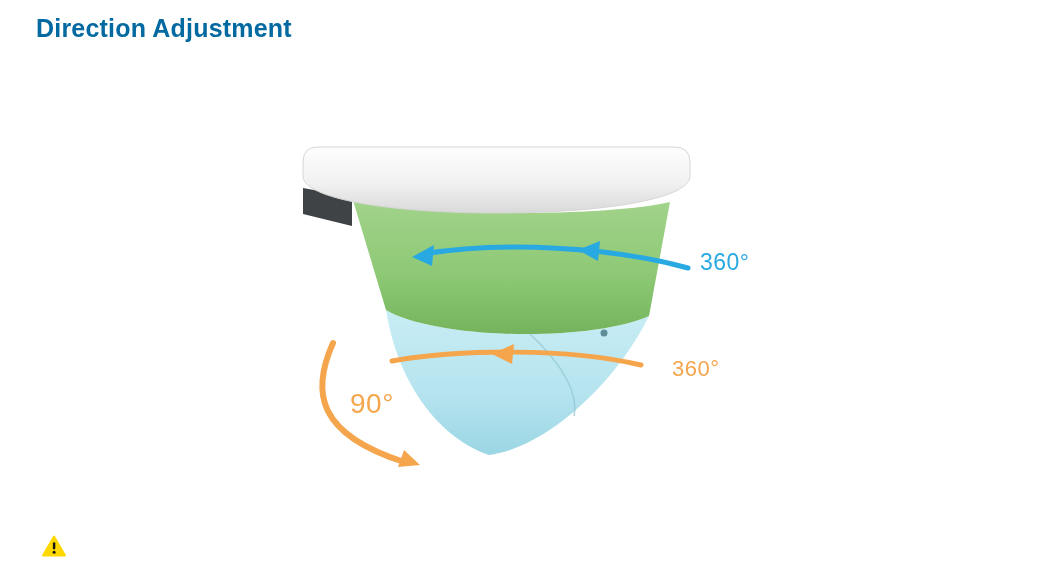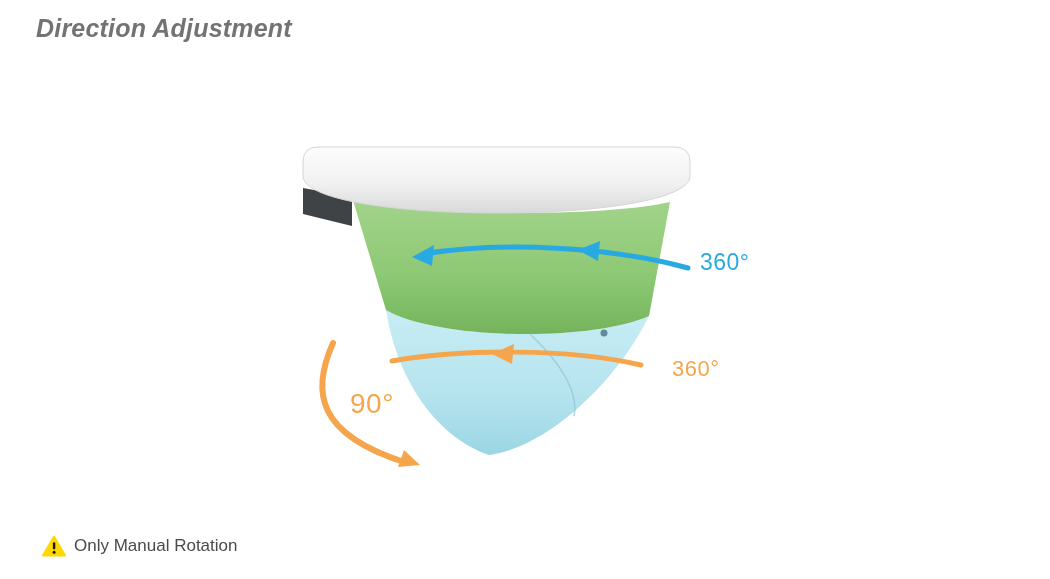--- a/index.html
+++ b/index.html
@@ -8,23 +8,22 @@
     background: #ffffff;
     font-family: "Liberation Sans", sans-serif;
     overflow: hidden;
     position: relative;
   }
   .page-title {
     position: absolute;
     left: 36px; top: 14px;
     font-size: 25px;
     font-weight: 600;
-    color: #737373;
+    color: #0369a1;
     letter-spacing: 0.2px;
-    font-style: italic;
   }
   .diagram-stage {
     position: absolute;
     left: 0; top: 0;
     width: 1050px; height: 579px;
   }
   .angle-label {
     position: absolute;
     font-size: 23px;
     font-weight: 400;
@@ -116,14 +115,13 @@
   <div class="angle-label dome">360°</div>
   <div class="angle-label tilt">90°</div>
 </div>
 
 <div class="footer-note">
   <svg width="24" height="22" viewBox="0 0 24 22">
     <polygon points="12,1.5 23,20.5 1,20.5" fill="#FFD800" stroke="#FFD800" stroke-width="2" stroke-linejoin="round"></polygon>
     <rect x="10.9" y="7.2" width="2.4" height="7.2" rx="1.1" fill="#151515"></rect>
     <circle cx="12.1" cy="17.3" r="1.5" fill="#151515"></circle>
   </svg>
-  <span class="note-text">Only Manual Rotation</span>
 </div>
 
 </body></html>

